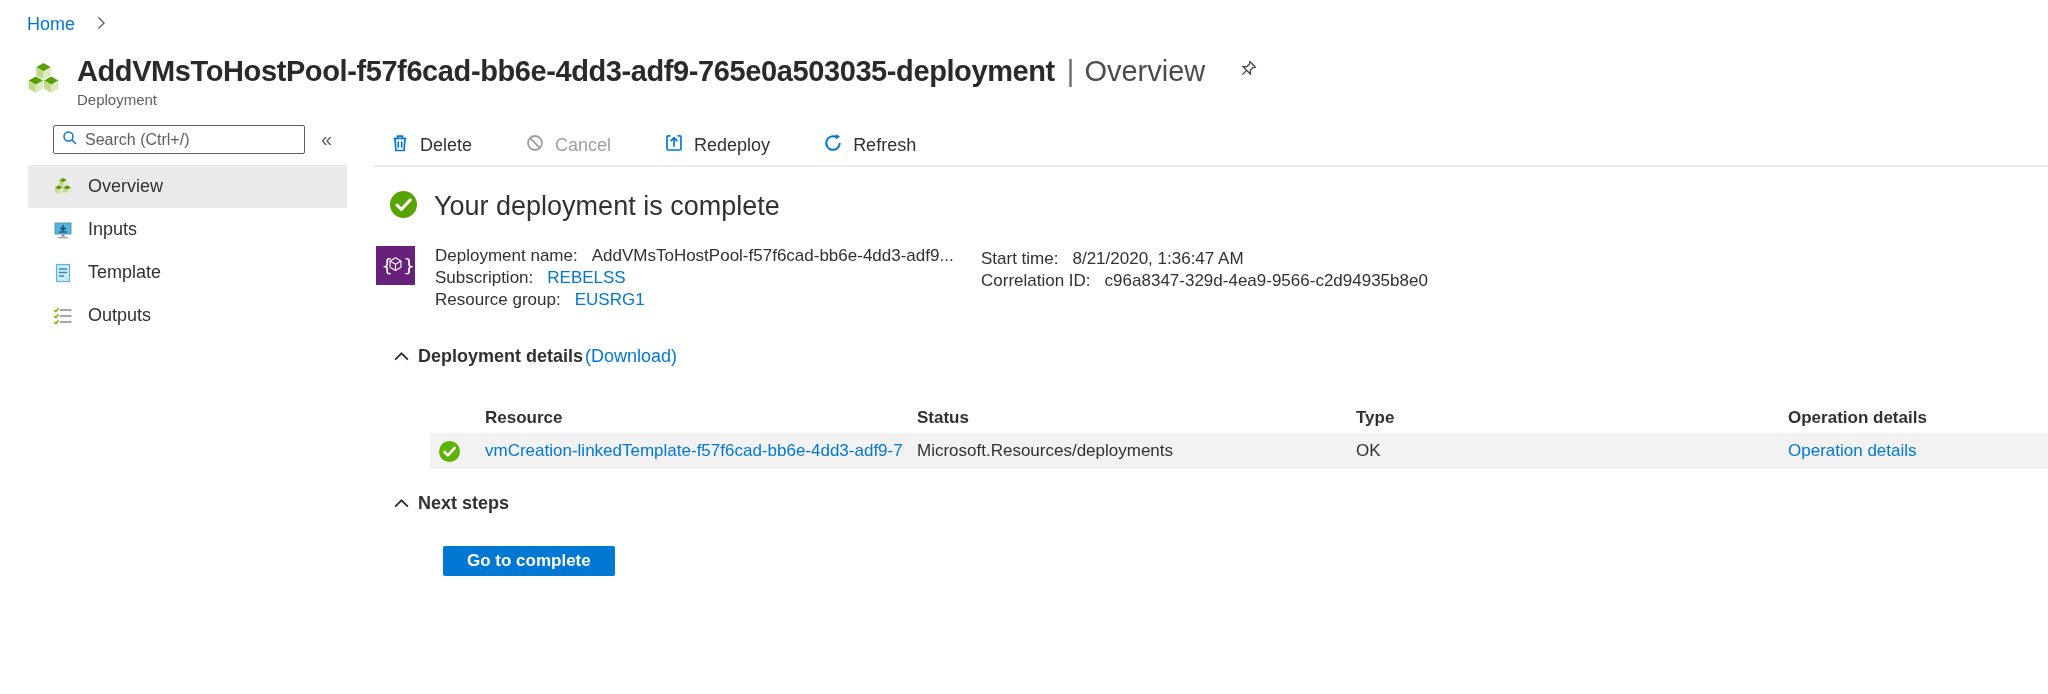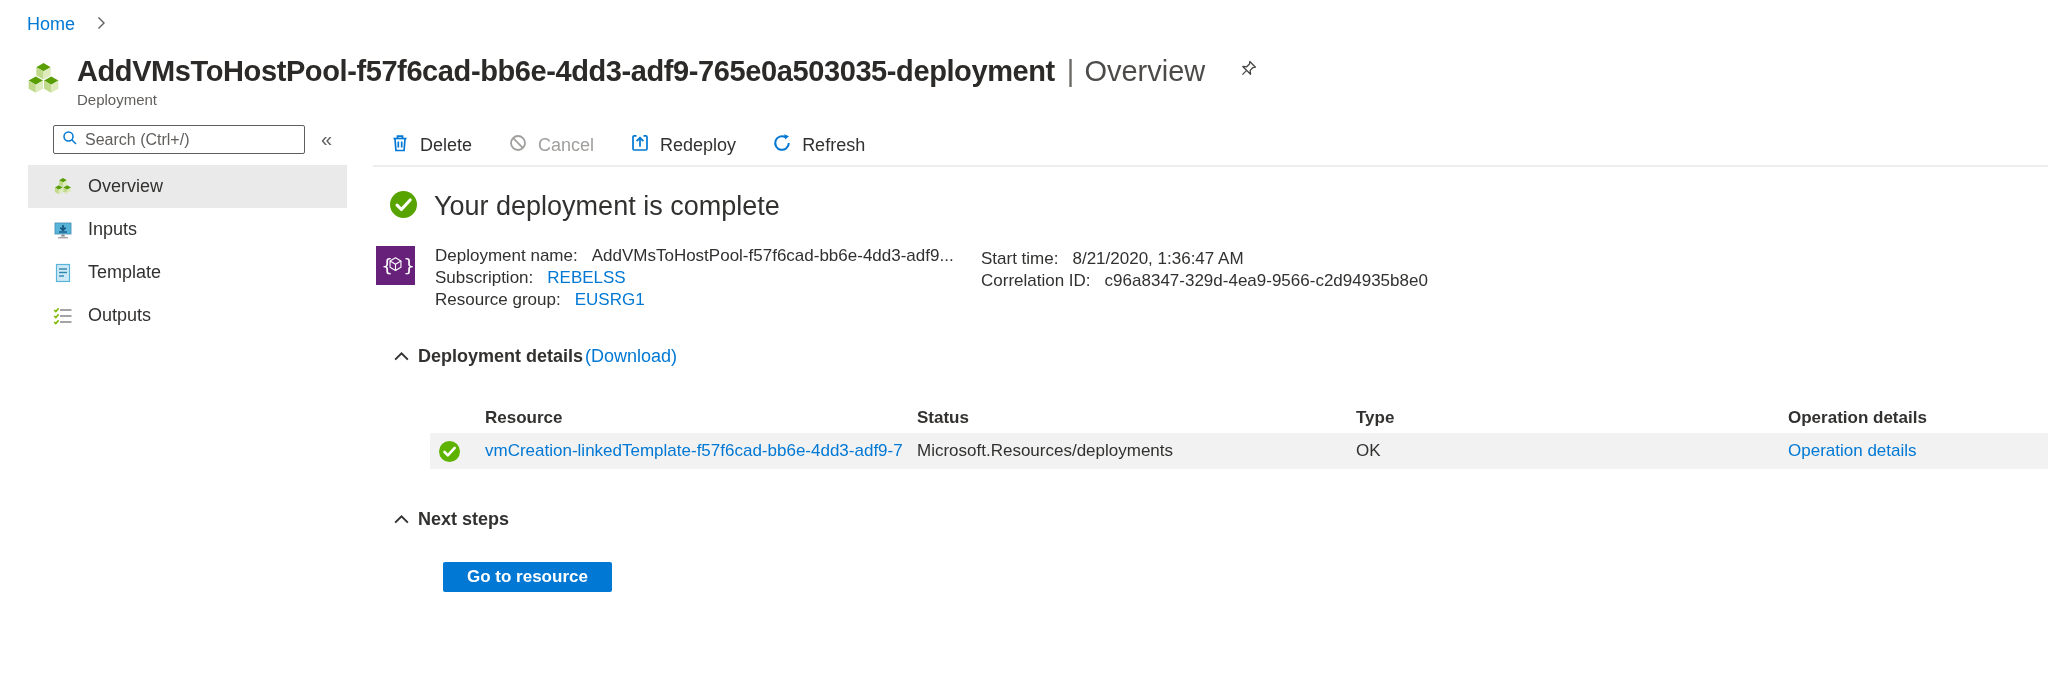--- a/index.html
+++ b/index.html
@@ -32,41 +32,41 @@
   .search-box input::placeholder { color:#605e5c; }
   .collapse-btn { margin-left:16px; font-size:20px; color:#605e5c; cursor:pointer; user-select:none; }
   .nav { margin-top:11px; }
   .nav-item { height:43px; display:flex; align-items:center; padding-left:25px; gap:15px;
               font-size:18px; color:#323130; cursor:pointer; }
   .nav-item.active { background:#eaeaea; }
   .nav-icon { width:20px; height:20px; display:inline-flex; }
 
   
   .content { position:absolute; left:373px; top:125px; right:0; }
-  .toolbar { display:flex; align-items:center; height:42px; padding-left:17px; gap:36px;
+  .toolbar { display:flex; align-items:center; height:42px; padding-left:17px; gap:53px;
              border-bottom:2px solid #eeeeee; }
   .tb-item { display:flex; align-items:center; gap:10px; font-size:18px; color:#323130; cursor:pointer; }
   .tb-item.disabled { color:#a19f9d; cursor:default; }
 
   .success-row { margin:24px 0 0 17px; display:flex; align-items:center; gap:17px; }
   .success-text { font-size:27px; font-weight:400; color:#323130; }
 
   .essentials { position:relative; margin:24px 0 0 3px; display:flex; }
   .ess-lines { margin-left:20px; }
   .ess-line { height:22px; font-size:17px; display:flex; align-items:flex-start; }
   .ess-label { color:#323130; }
   .ess-val { margin-left:14px; color:#323130; }
   a.ess-link { margin-left:14px; color:#0078d4; text-decoration:none; cursor:pointer; }
   .ess-right { position:absolute; left:605px; top:3px; }
 
   .section-head { display:flex; align-items:center; gap:8px; margin-left:20px; }
   .section-title { font-size:18px; font-weight:700; color:#323130; }
   .section-link { font-size:18px; color:#0078d4; text-decoration:none; cursor:pointer; margin-left:-6px; }
   .sh-details { margin-top:34px; }
-  .sh-next { margin-top:40px; }
+  .sh-next { margin-top:24px; }
   .chev { cursor:pointer; display:inline-flex; }
 
   .dtable { margin:36px 0 0 57px; width:1618px; font-size:17px; }
   .trow { display:grid; grid-template-columns:55px 432px 439px 432px auto; align-items:center; }
   .thead { height:30px; font-weight:700; color:#323130; }
   .tdata { height:36px; background:#f2f2f2; }
   .cell { overflow:hidden; white-space:nowrap; }
   .cell-icon { padding-left:9px; display:flex; align-items:center; }
   a.res-link { color:#0078d4; text-decoration:none; cursor:pointer; }
   a.op-link { color:#0078d4; text-decoration:none; cursor:pointer; }
@@ -326,15 +326,15 @@
 
   <div class="section-head sh-next">
     <span class="chev">
       <svg width="17" height="11" viewBox="0 0 16 10">
           <path d="M2 8 L8 2 L14 8" fill="none" stroke="#323130" stroke-width="1.8"></path>
         </svg>
     </span>
     <span class="section-title">Next steps</span>
   </div>
 
-  <button class="go-btn">Go to resource</button>
+  <button class="go-btn">Go to complete</button>
 
 </div>
 
 </body></html>

